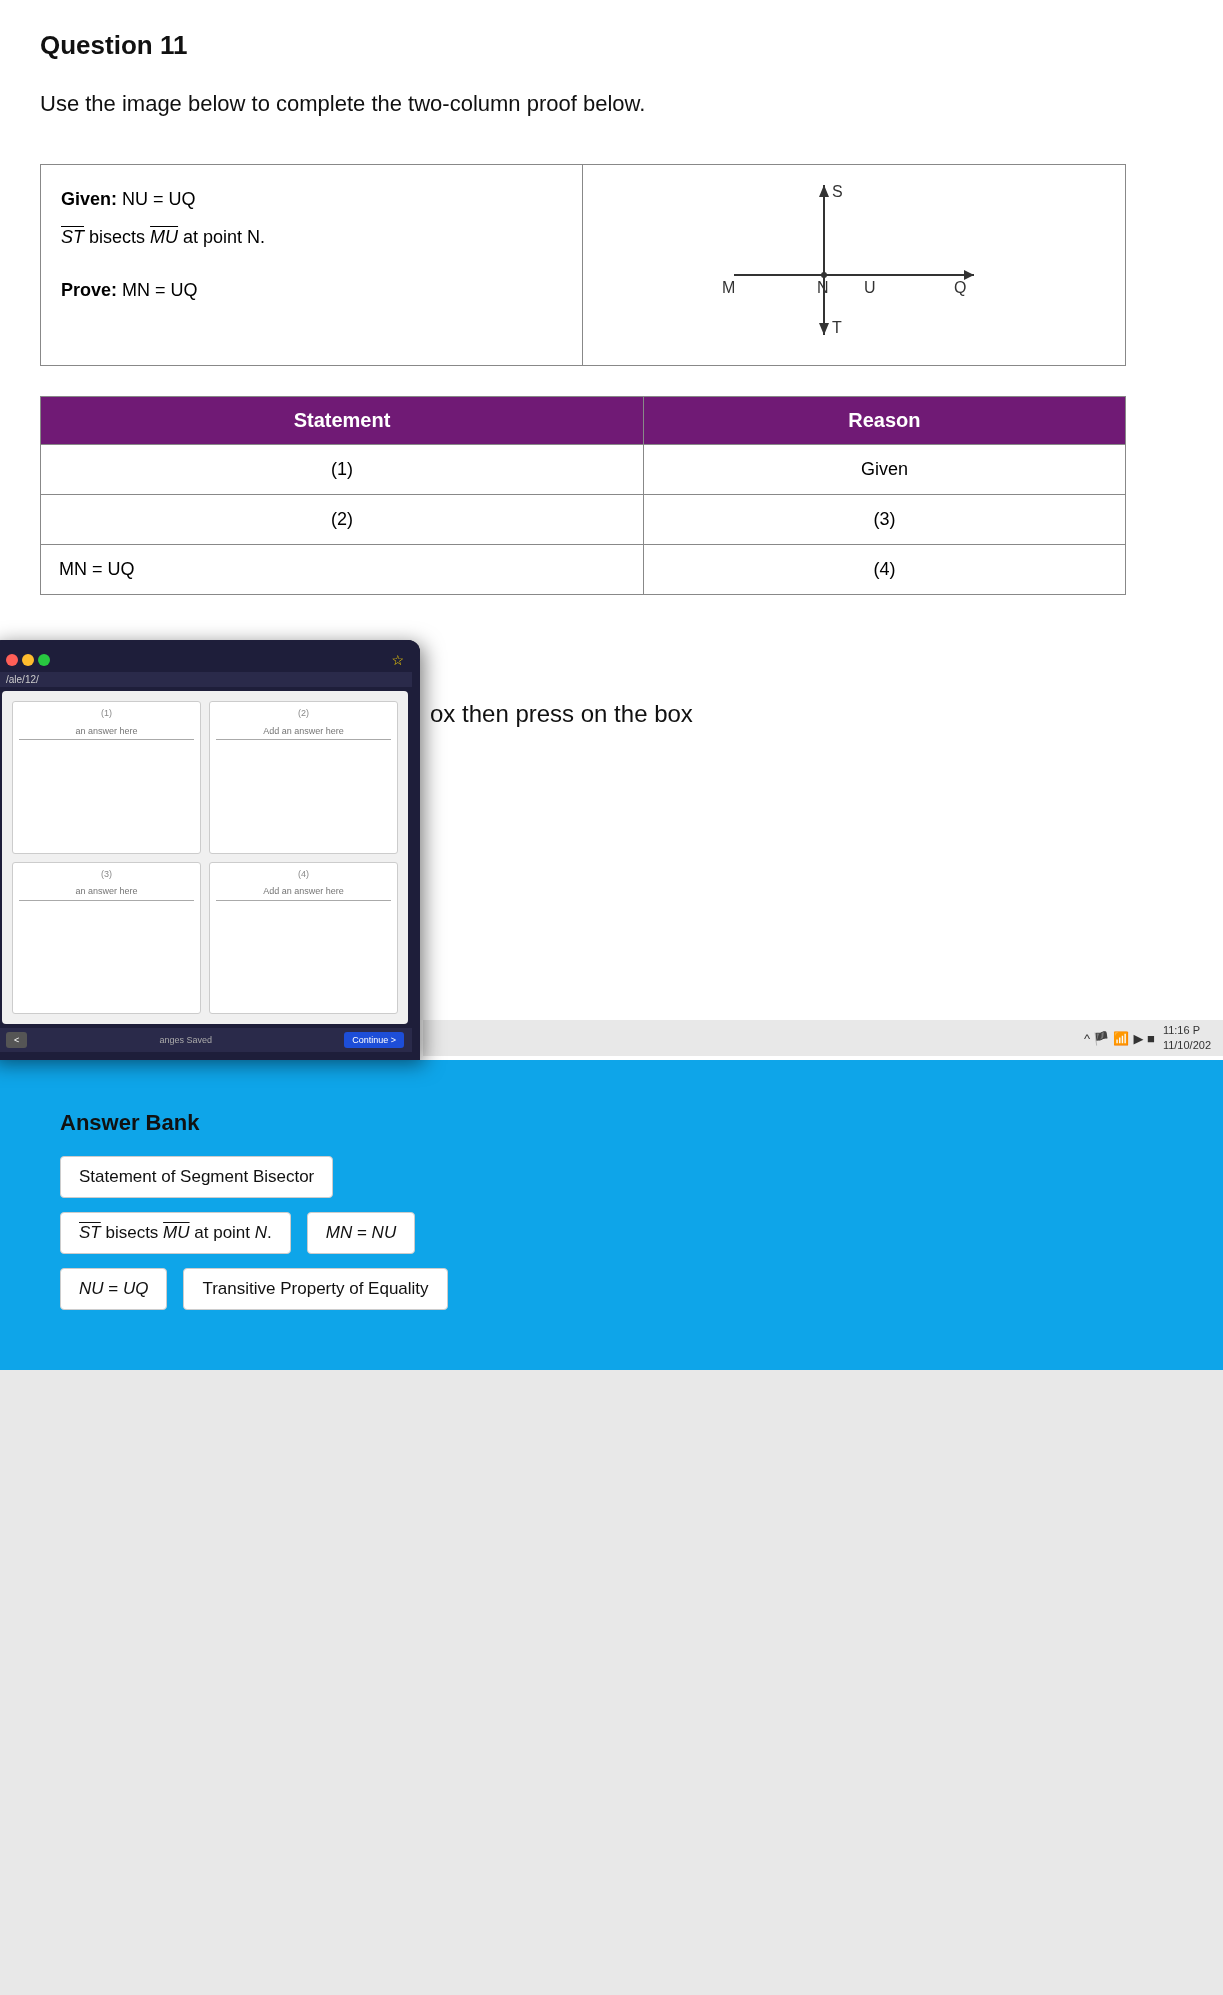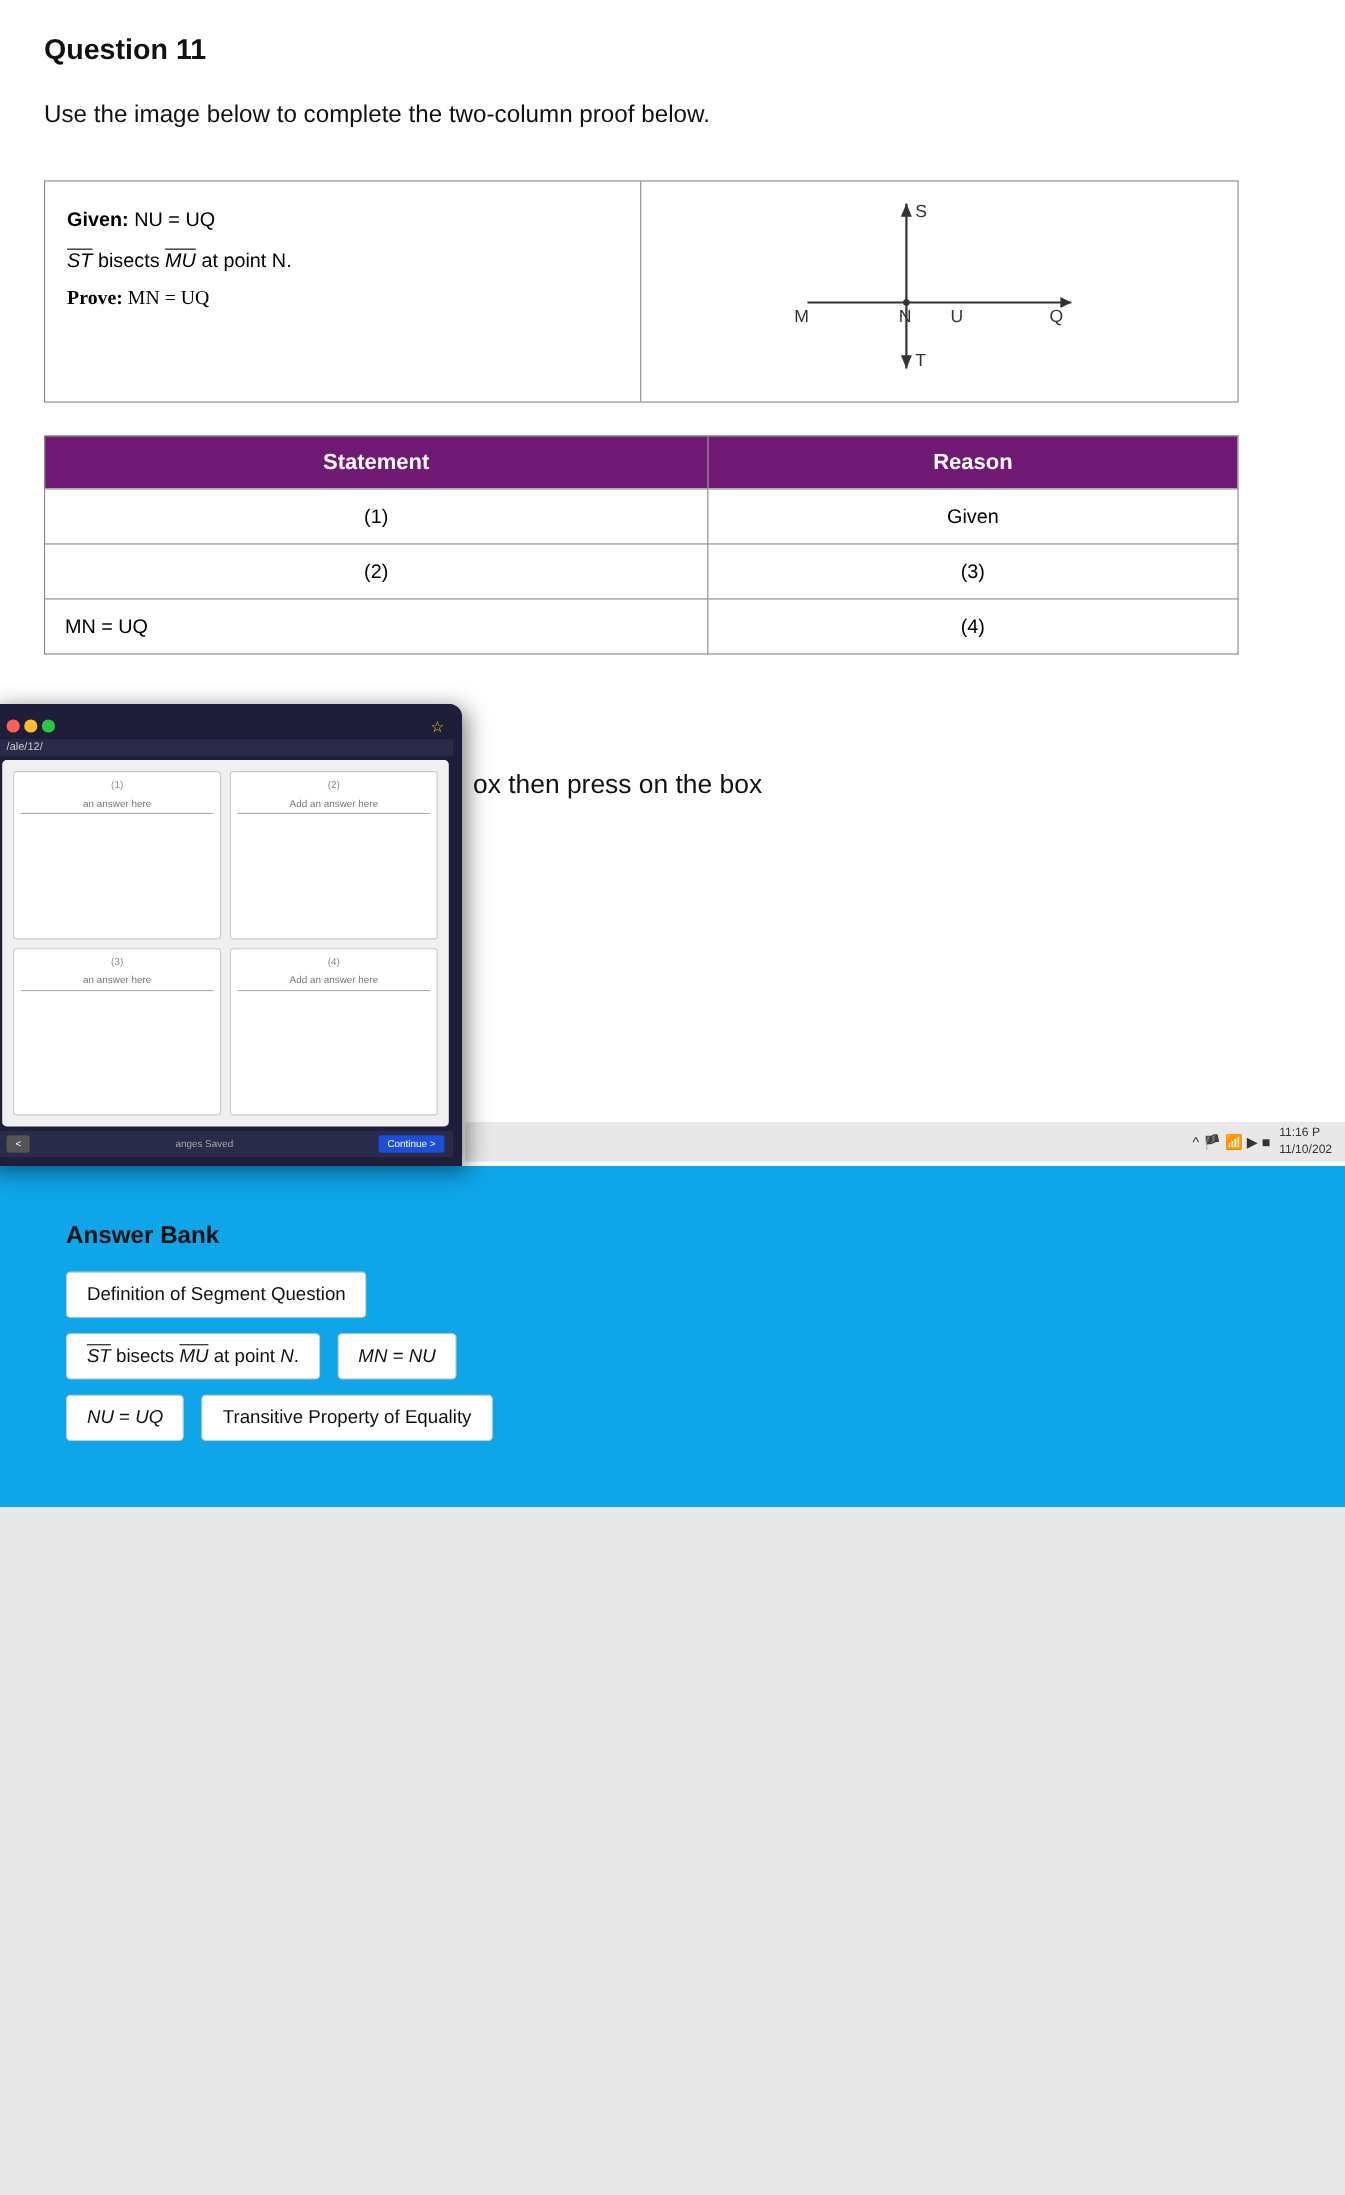--- a/index.html
+++ b/index.html
@@ -328,21 +328,21 @@
       <div>
         <span class="given-label">Given:</span>
         <span> NU = UQ</span>
       </div>
       <div style="font-size:18px; margin-top:6px;">
         <span style="text-decoration:overline; font-style:italic;">ST</span>
         <span> bisects </span>
         <span style="text-decoration:overline; font-style:italic;">MU</span>
         <span> at point N.</span>
       </div>
-      <div style=" font-family: Liberation Serif, serif;">
+      <div style="margin-top: 20px;">
         <span class="given-label">Prove:</span>
         <span> MN = UQ</span>
       </div>
     </div>
     <div class="proof-right">
 
       <svg class="diagram-svg" viewBox="0 0 280 180">
 
         <line x1="20" y1="100" x2="260" y2="100" stroke="#333" stroke-width="2"></line>
 
@@ -449,21 +449,21 @@
 </div>
 
 <div class="bottom-section">
 
   <div class="answer-bank-section" style="position:relative; top:0; left:0; width:100%;">
     <div class="answer-bank-title">Answer Bank</div>
     <div class="answer-bank-items">
 
       <div class="answer-bank-row">
         <div class="answer-chip">
-          <span>Definition of Segment Question</span>
+          <span>Statement of Segment Bisector</span>
         </div>
       </div>
 
       <div class="answer-bank-row">
         <div class="answer-chip">
           <span>
             <span style="text-decoration:overline; font-style:italic;">ST</span>
             bisects
             <span style="text-decoration:overline; font-style:italic;">MU</span>
             at point <em>N</em>.

